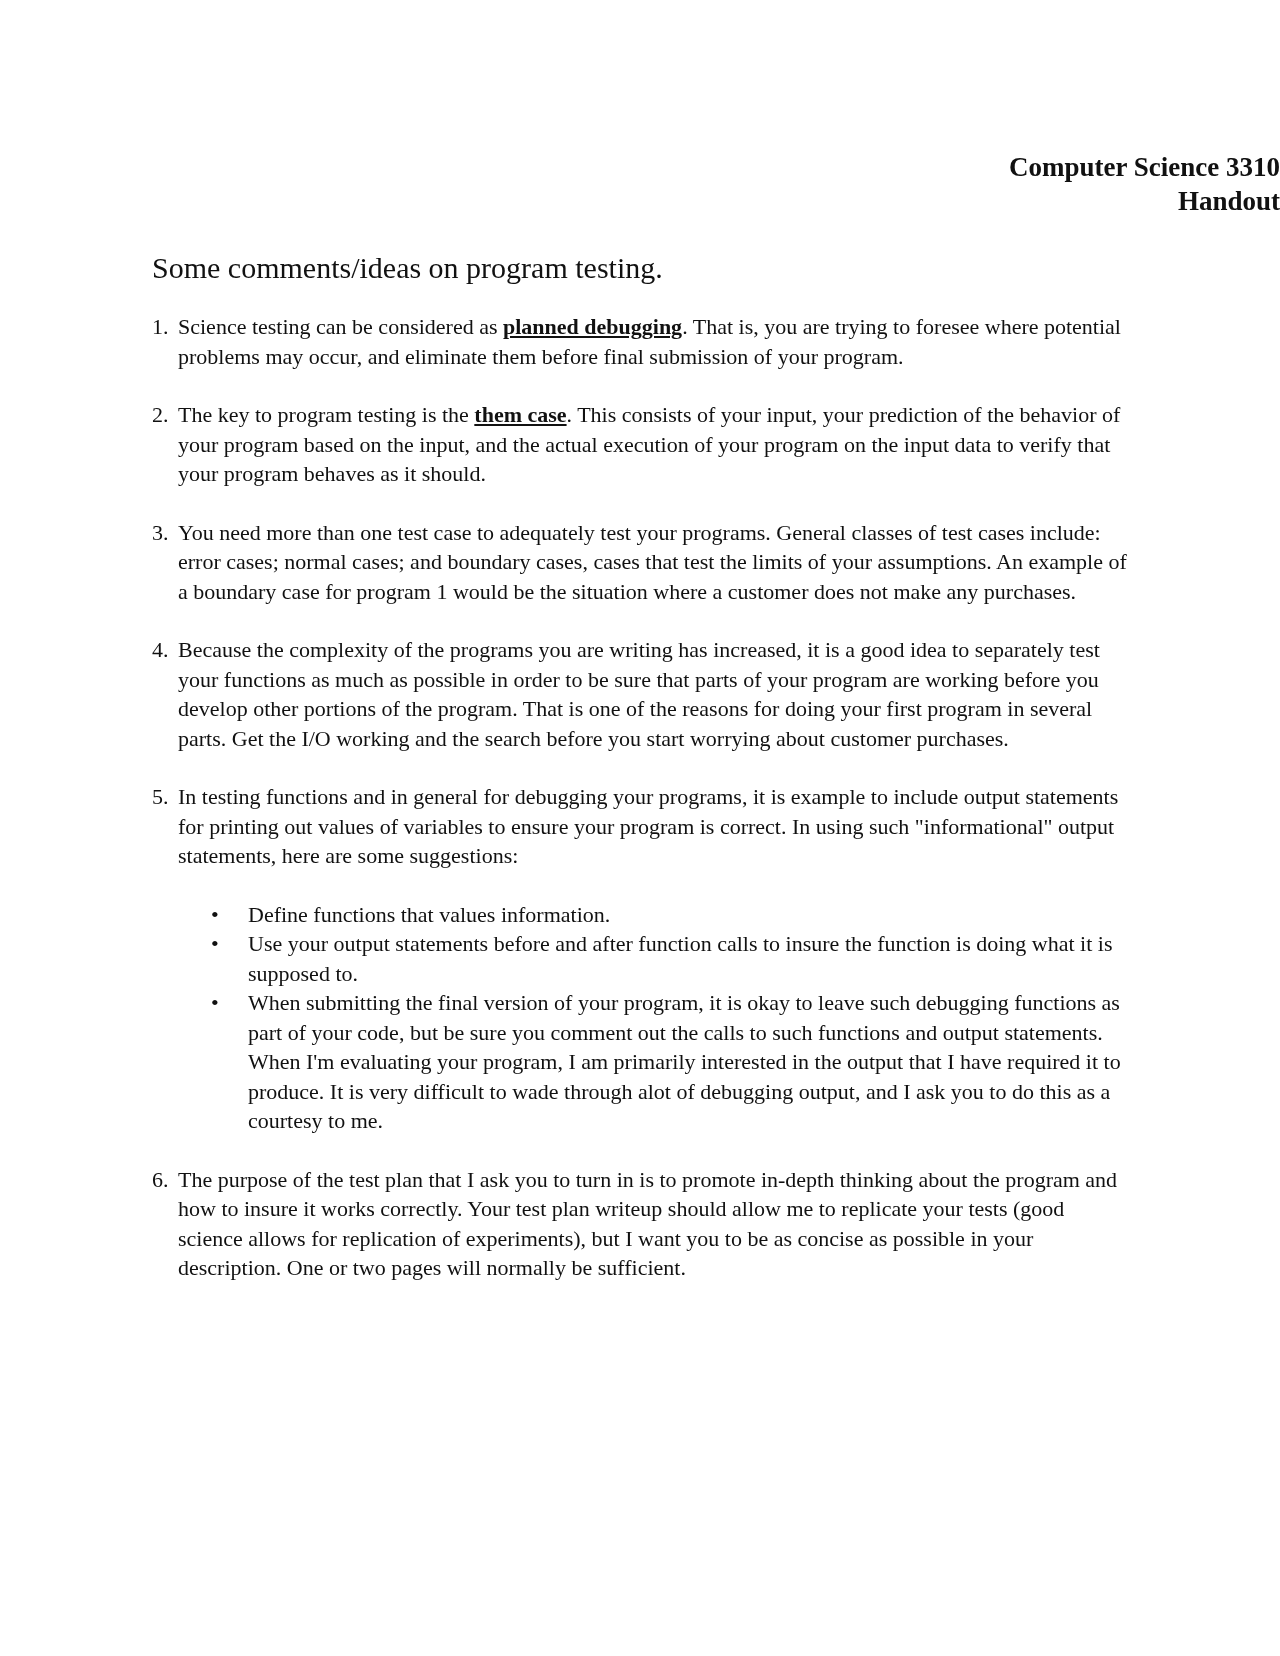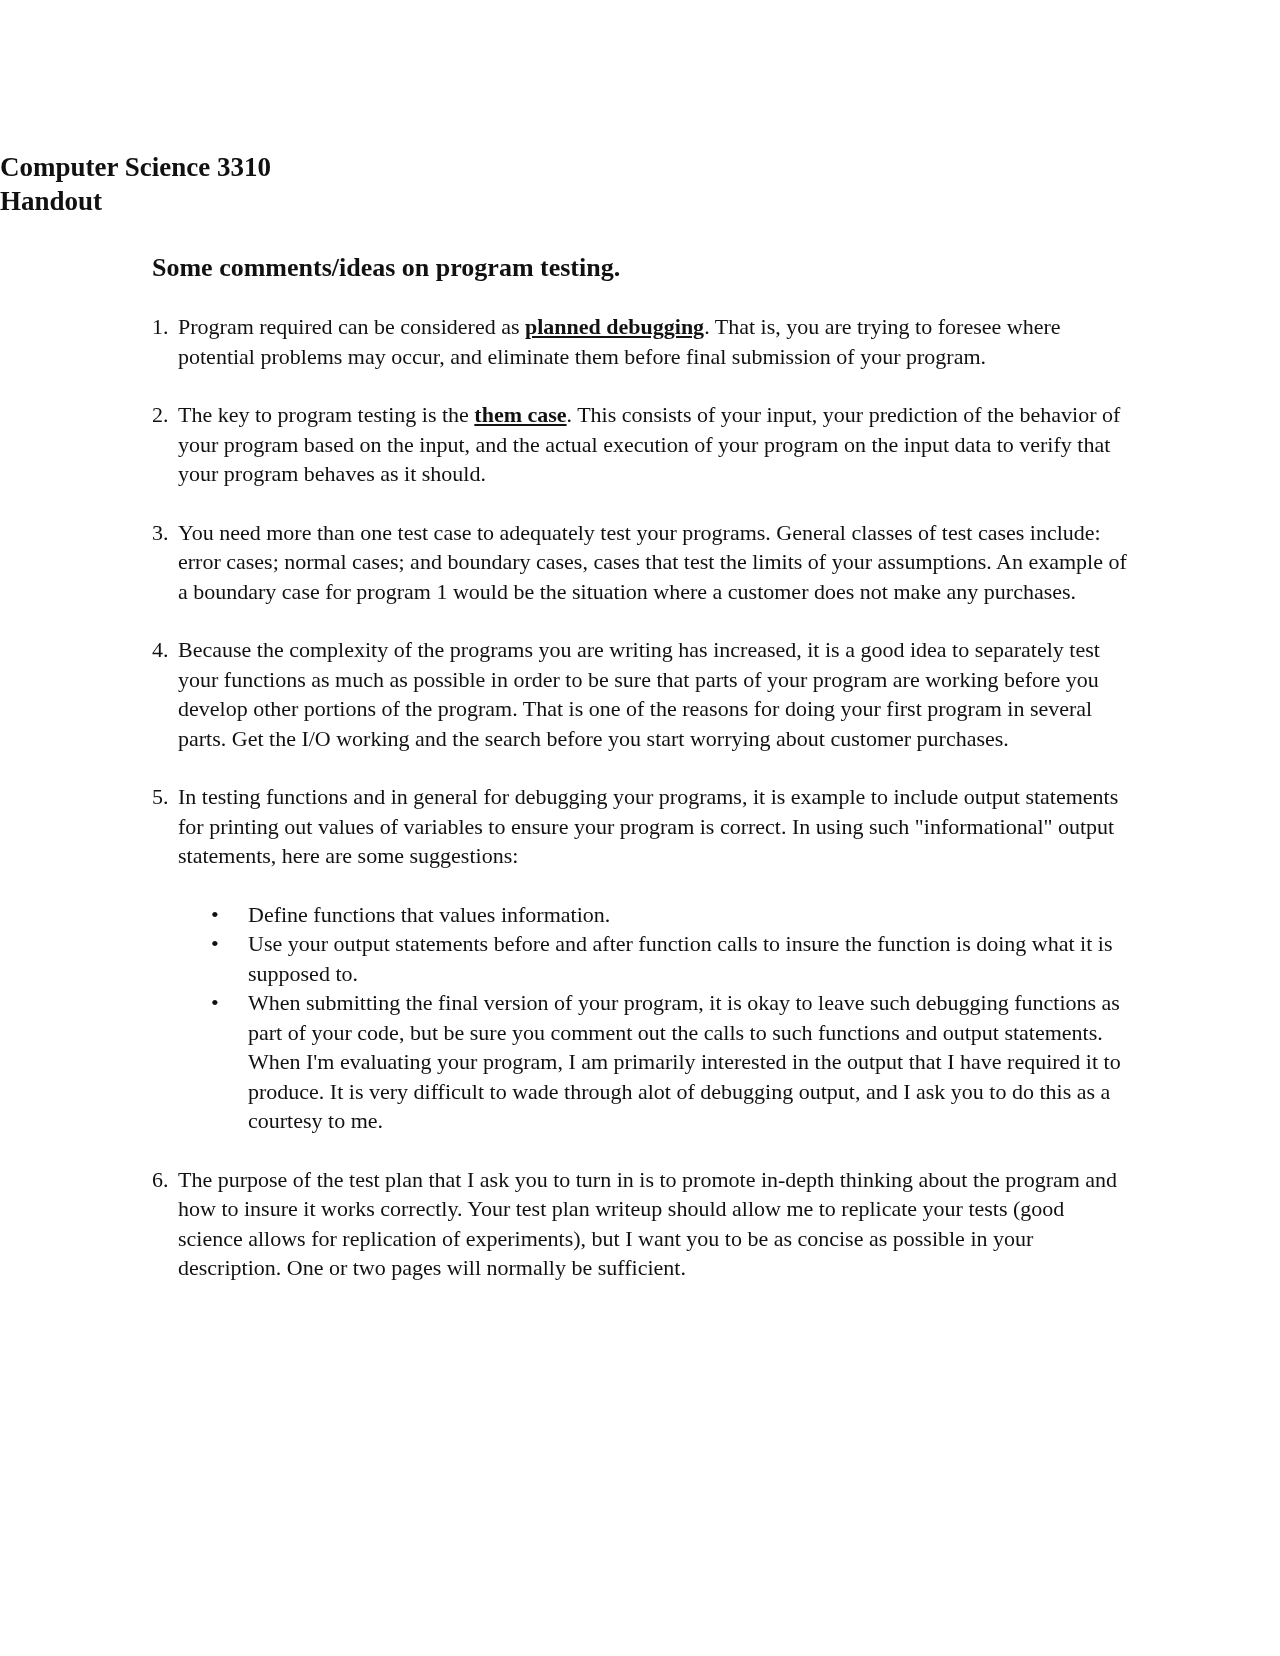--- a/index.html
+++ b/index.html
@@ -1,21 +1,21 @@
 <!DOCTYPE html>
 <html><head>
 <meta charset="utf-8">
 <style>
   html, body { margin: 0; padding: 0; background: #ffffff; }
   body { width: 1280px; height: 1656px; position: relative; overflow: hidden;
          font-family: "Liberation Serif", "DejaVu Serif", serif; color: #111; }
   .page { position: absolute; left: 0; top: 0; width: 1280px; height: 1656px; }
-  .title-block { position: absolute; left: 0; width: 1280px; top: 150px; text-align: left;
+  .title-block { position: absolute; left: 0; width: 1280px; top: 150px; text-align: right;
                  font-weight: bold; font-size: 27px; line-height: 34px; }
-  .intro { position: absolute; left: 152px; top: 254px; font-size: 26px; line-height: 28px; font-weight: bold; }
+  .intro { position: absolute; left: 152px; top: 254px; font-size: 30px; line-height: 28px; }
   .items { position: absolute; left: 152px; top: 312px; width: 980px; font-size: 22px; line-height: 29.5px; }
   .item { position: relative; padding-left: 26px; margin-bottom: 29px; }
   .item .num { position: absolute; left: 0; top: 0; }
   .item .txt { display: block; }
   .em { font-weight: bold; text-decoration: underline; text-align: right; }
   ul.bullets { list-style: none; margin: 29px 0 0 0; padding: 0 0 0 70px; }
   ul.bullets li { position: relative; margin: 0; }
   ul.bullets li .dot { position: absolute; left: -37px; top: 0; }
 </style>
 </head>
@@ -25,21 +25,21 @@
   <div class="title-block">
     <div>Computer Science 3310</div>
     <div>Handout</div>
   </div>
 
   <div class="intro">Some comments/ideas on program testing.</div>
 
   <div class="items">
     <div class="item">
       <span class="num">1.</span>
-      <span class="txt"><span>Program required can be considered as </span><span class="em">planned debugging</span><span>.  That is, you are trying to foresee where potential problems may occur, and eliminate them before final submission of your program.</span></span>
+      <span class="txt"><span>Science testing can be considered as </span><span class="em">planned debugging</span><span>.  That is, you are trying to foresee where potential problems may occur, and eliminate them before final submission of your program.</span></span>
     </div>
 
     <div class="item">
       <span class="num">2.</span>
       <span class="txt"><span>The key to program testing is the </span><span class="em">them case</span><span>.  This consists of your input, your prediction of the behavior of your program based on the input, and the actual execution of your program on the input data to verify that your program behaves as it should.</span></span>
     </div>
 
     <div class="item">
       <span class="num">3.</span>
       <span class="txt">You need more than one test case to adequately test your programs.  General classes of test cases include: error cases; normal cases; and boundary cases, cases that test the limits of your assumptions.  An example of a boundary case for program 1 would be the situation where a customer does not make any purchases.</span>

